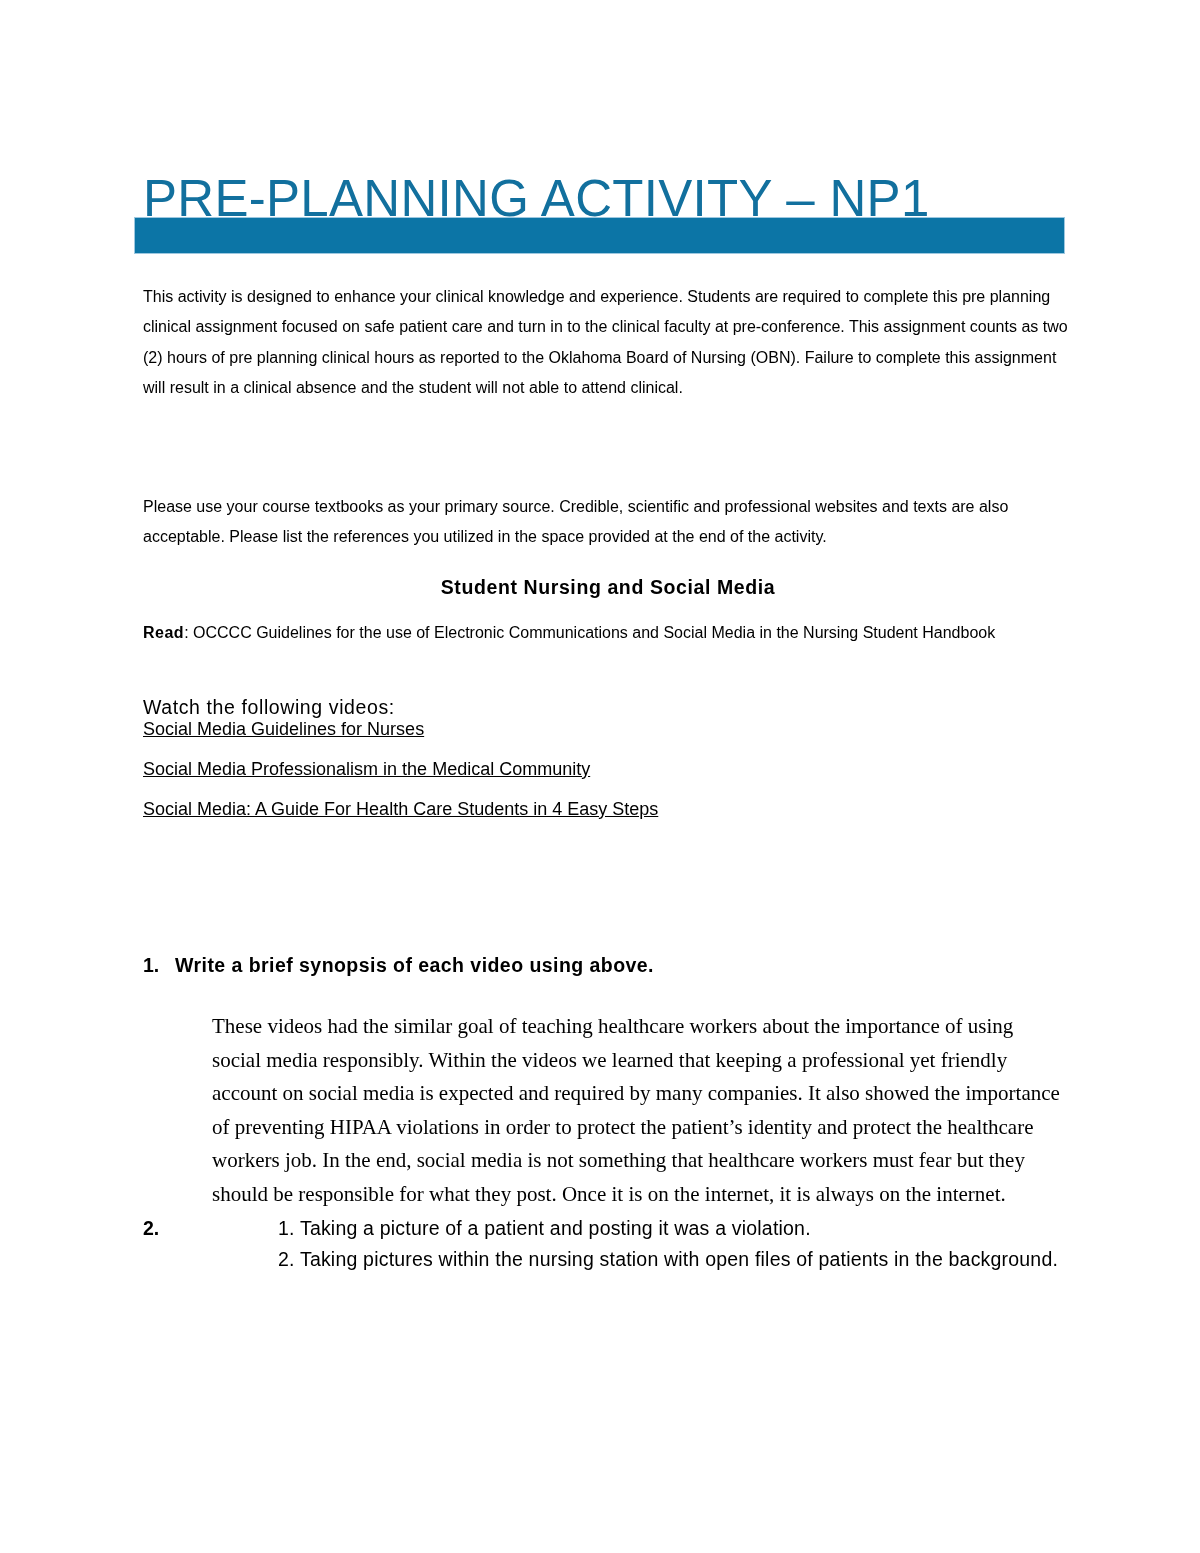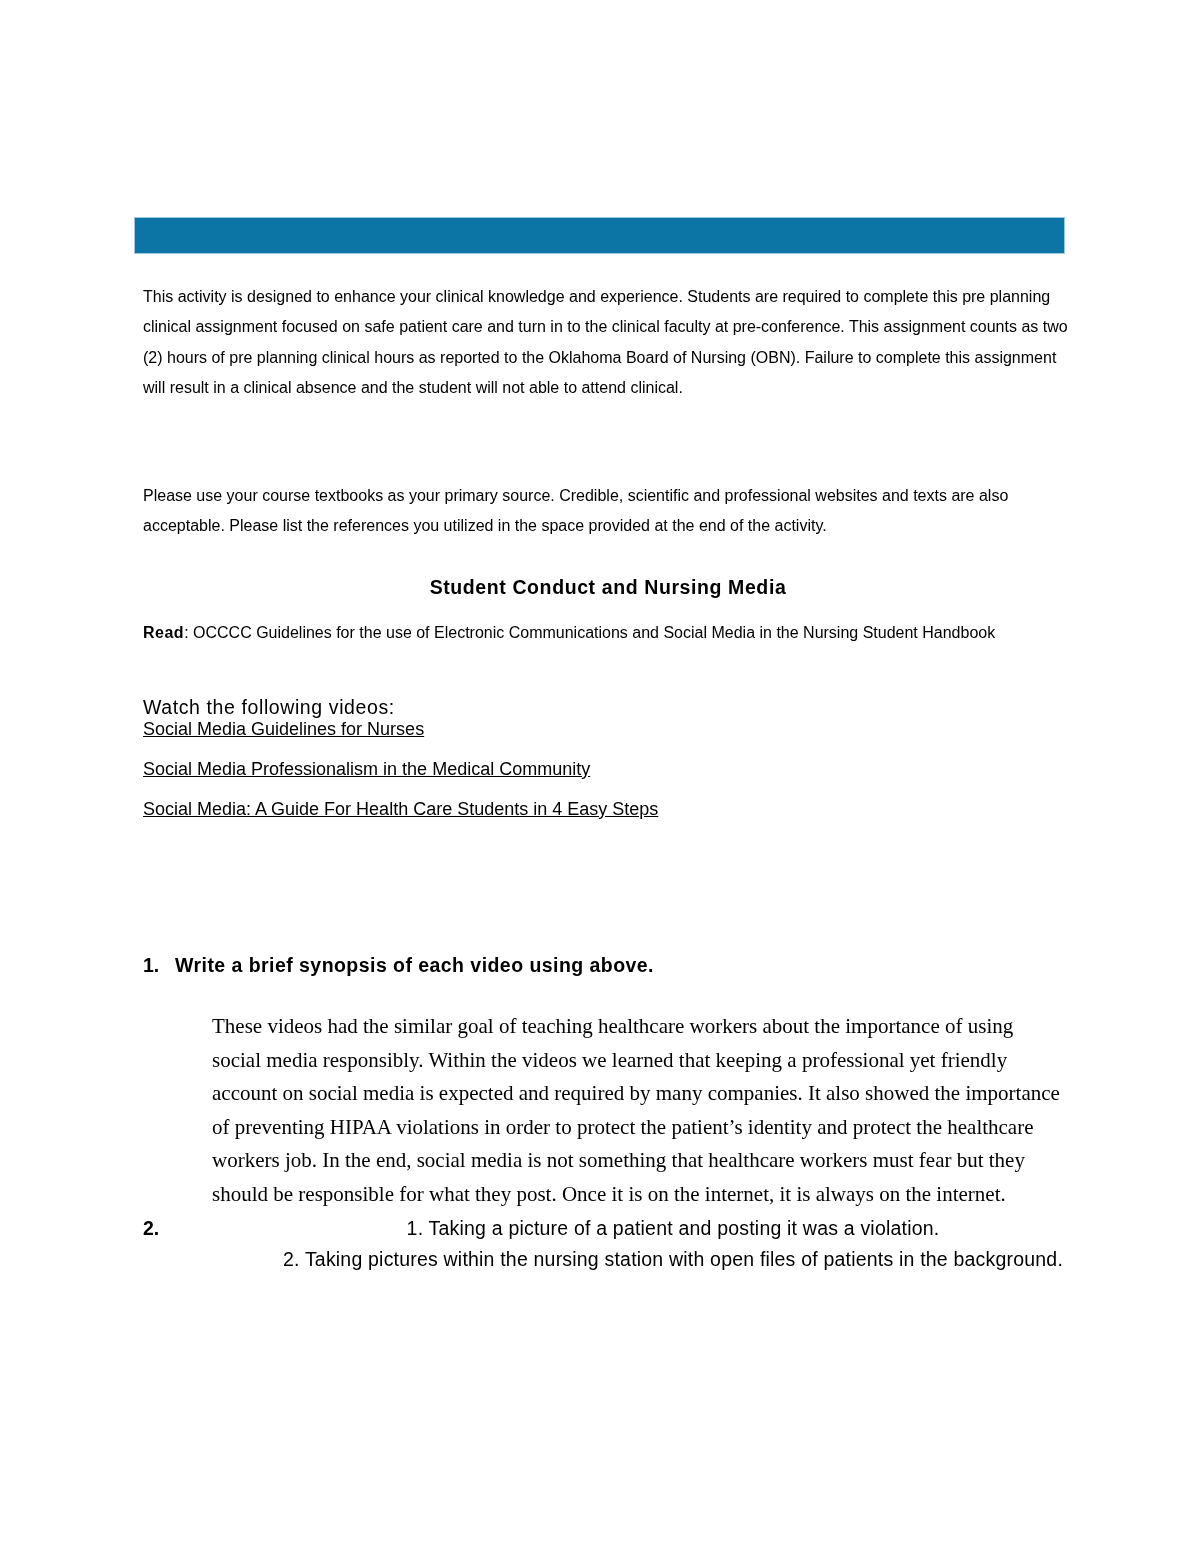--- a/index.html
+++ b/index.html
@@ -58,21 +58,21 @@
     position: absolute;
     left: 143px;
     width: 930px;
     font-size: 16px;
     line-height: 30.4px;
     color: #000000;
     text-align: left;
   }
 
   .p-intro      { top: 266px;  width: 925px; }
-  .p-sources    { top: 465px;  width: 905px; }
+  .p-sources    { top: 476px;  width: 905px; }
 
   .heading-center {
     position: absolute;
     left: 143px;
     top: 556px;
     width: 930px;
     text-align: center;
     font-size: 19.5px;
     line-height: 30.4px;
     font-weight: bold;
@@ -147,39 +147,39 @@
     text-align: left;
   }
 
   .sub-answers {
     margin: 2px 0 0 103px;
     width: 790px;
     font-size: 19.5px;
     line-height: 30.4px;
     font-weight: normal;
     letter-spacing: 0.2px;
-    text-align: center;
   }
   .sub-answers .sub-line {
     display: block;
   }
 </style>
 </head>
 <body>
 
 <div class="page">
 
+  <h1 class="doc-title">PRE-PLANNING ACTIVITY – NP1</h1>
 
   <div class="banner-bar"></div>
 
   <p class="body-block p-intro">This activity is designed to enhance your clinical knowledge and experience. Students are required to complete this pre planning clinical assignment focused on safe patient care and turn in to the clinical faculty at pre-conference. This assignment counts as two (2) hours of pre planning clinical hours as reported to the Oklahoma Board of Nursing (OBN). Failure to complete this assignment will result in a clinical absence and the student will not able to attend clinical.</p>
 
   <p class="body-block p-sources">Please use your course textbooks as your primary source. Credible, scientific and professional websites and texts are also acceptable. Please list the references you utilized in the space provided at the end of the activity.</p>
 
-  <h2 class="heading-center">Student Conduct and Nursing Media</h2>
+  <h2 class="heading-center">Student Nursing and Social Media</h2>
 
   <p class="body-block p-read"><b>Read</b><span>: OCCCC Guidelines for the use of Electronic Communications and Social Media in the Nursing Student Handbook</span></p>
 
   <h3 class="h-watch">Watch the following videos:</h3>
 
   <div class="link-list">
     <a class="doc-link" href="#">Social Media Guidelines for Nurses</a>
     <a class="doc-link" href="#">Social Media Professionalism in the Medical Community</a>
     <a class="doc-link" href="#">Social Media: A Guide For Health Care Students in 4 Easy Steps</a>
   </div>

